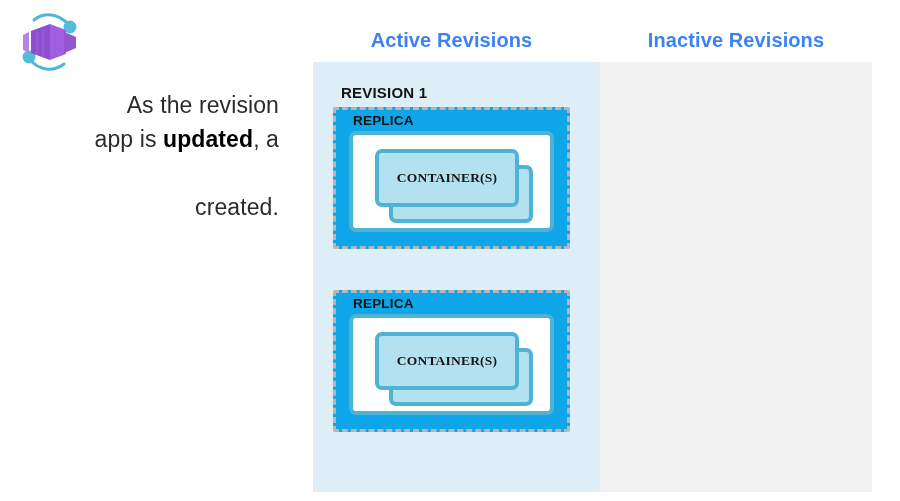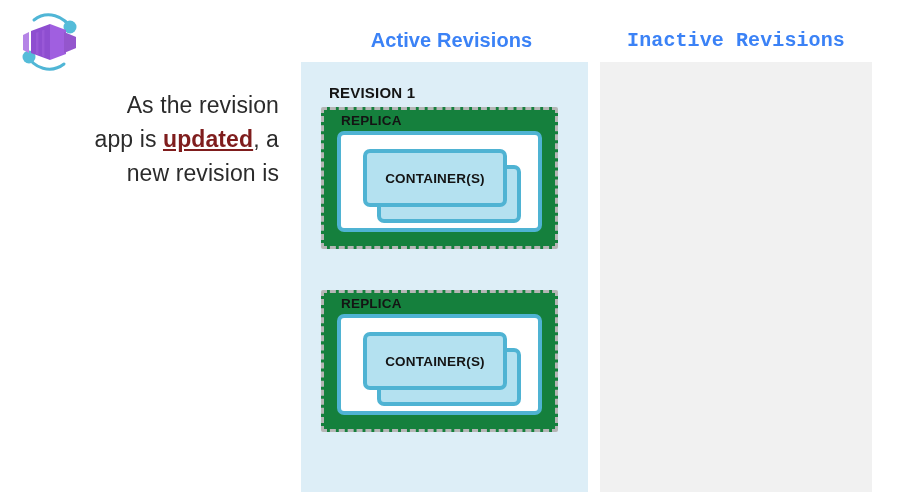--- a/index.html
+++ b/index.html
@@ -48,44 +48,43 @@
     width: 265px;
     text-align: right;
     font-size: 23px;
     line-height: 34px;
     font-weight: 300;
     color: #2b2b2b;
     letter-spacing: 0.1px;
   }
   .caption b {
     font-weight: 700;
-    color: #7f1d1d;
-    text-decoration: underline;
+    color: #000000;
   }
 
   
   .col-header {
     position: absolute;
     font-size: 20px;
     font-weight: 700;
     color: #3b82f6;
     text-align: center;
     letter-spacing: 0.1px;
   }
   .col-header.active   { left: 313px; top: 29px; width: 277px; }
-  .col-header.inactive { left: 600px; top: 29px; width: 272px; font-family: Liberation Mono, monospace; }
+  .col-header.inactive { left: 600px; top: 29px; width: 272px; }
 
   
   .panel {
     position: absolute;
     top: 62px;
     height: 430px;
   }
   .panel.active {
-    left: 301px;
+    left: 313px;
     width: 287px;
     background: #ddeef7;
   }
   .panel.inactive {
     left: 600px;
     width: 272px;
     background: #f1f1f1;
   }
 
   
@@ -103,21 +102,21 @@
     color: #141414;
     letter-spacing: 0.2px;
     margin: 0 0 5px 8px;
     line-height: 18px;
   }
 
   
   .replica-box {
     position: relative;
     height: 142px;
-    background: #15803d;
+    background: #0ea5e9;
     border: 3px dashed #b6b6b6;
     box-sizing: border-box;
     border-radius: 2px;
   }
 
   .replica-label {
     position: absolute;
     left: 17px;
     top: 3px;
     font-size: 13.5px;
@@ -131,20 +130,21 @@
   .replica-inner {
     position: absolute;
     left: 13px;
     top: 21px;
     right: 13px;
     bottom: 14px;
     background: #ffffff;
     border: 4px solid #4fb3d3;
     border-radius: 7px;
     box-sizing: border-box;
+    font-family: Liberation Serif, serif;
   }
 
   
   .container-stack {
     position: absolute;
     left: 22px;
     top: 14px;
     width: 144px;
     height: 74px;
   }
@@ -204,21 +204,22 @@
         <path d="M28 20.6 L30.5 19.7 L30.5 46.9 L28 46 Z" fill="#9b5ad8" opacity="0.85"></path>
 
         <path d="M50 22 L62 27 L62 38 L50 43 Z" fill="#9a5cd0"></path>
         <path d="M50 22 L62 27 L62 38 L50 43 Z" fill="#8245c4" opacity="0.25"></path>
       </svg>
     </div>
 
     <div class="caption">
       <span>As the revision</span><br>
       <span>app is </span><b>updated</b><span>, a</span><br>
-      <span>new revision is</span><br>
+      <br>
+      <span>created.</span>
     </div>
   </div>
 
   <div class="col-header active">Active Revisions</div>
 
   <div class="col-header inactive">Inactive Revisions</div>
 
   <div class="panel active">
 
     <div class="revision rev1">

